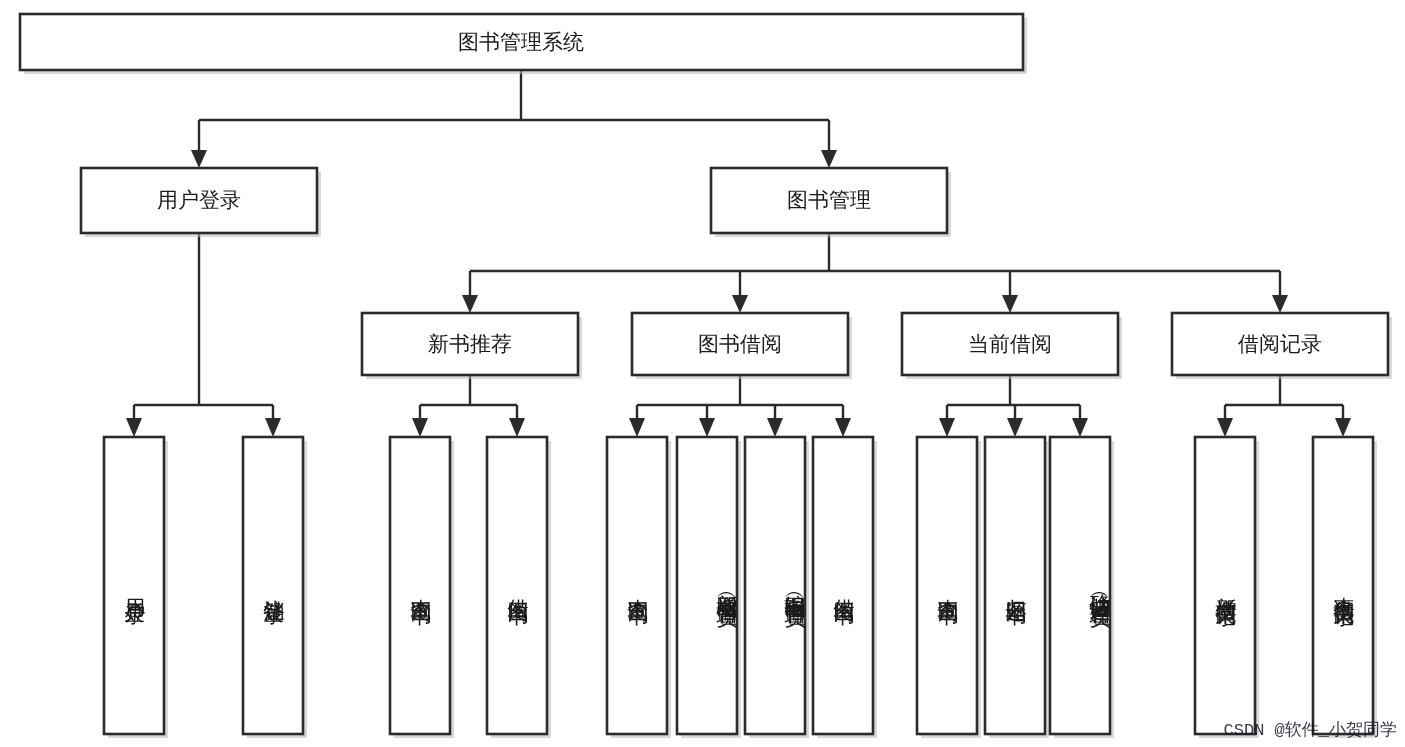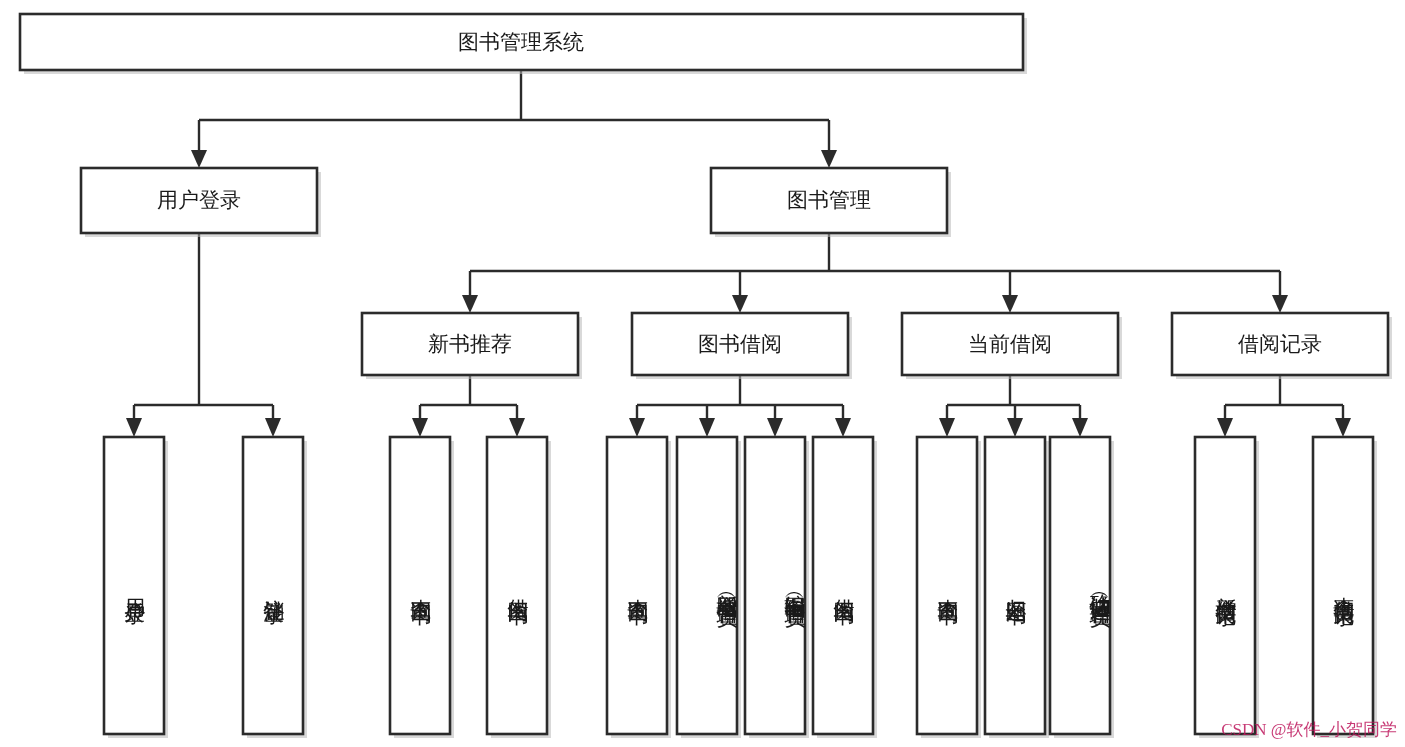--- a/index.html
+++ b/index.html
@@ -62,23 +62,23 @@
     color: #1a1a1a;
     letter-spacing: 2px;
     text-align: center;
     white-space: nowrap;
     pointer-events: none;
   }
   #watermark {
     position: absolute;
     right: 8px;
     bottom: 6px;
-    font-family: Liberation Serif, serif;
+    font-family: Liberation Mono, monospace;
     font-size: 17px;
-    color: #be185d;
+    color: #0f172a;
     opacity: 0.85;
     white-space: nowrap;
   }
 </style>
 </head>
 <body>
 
 <div id="diagram-root">
 
   <svg id="flow" viewBox="0 0 1405 747">

